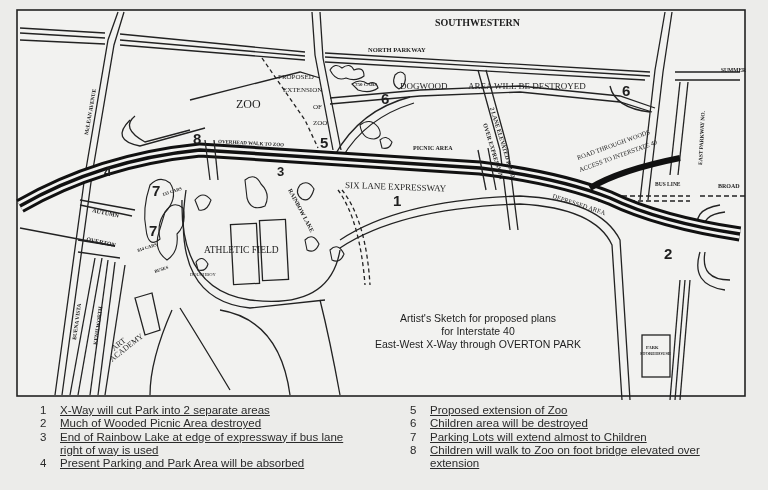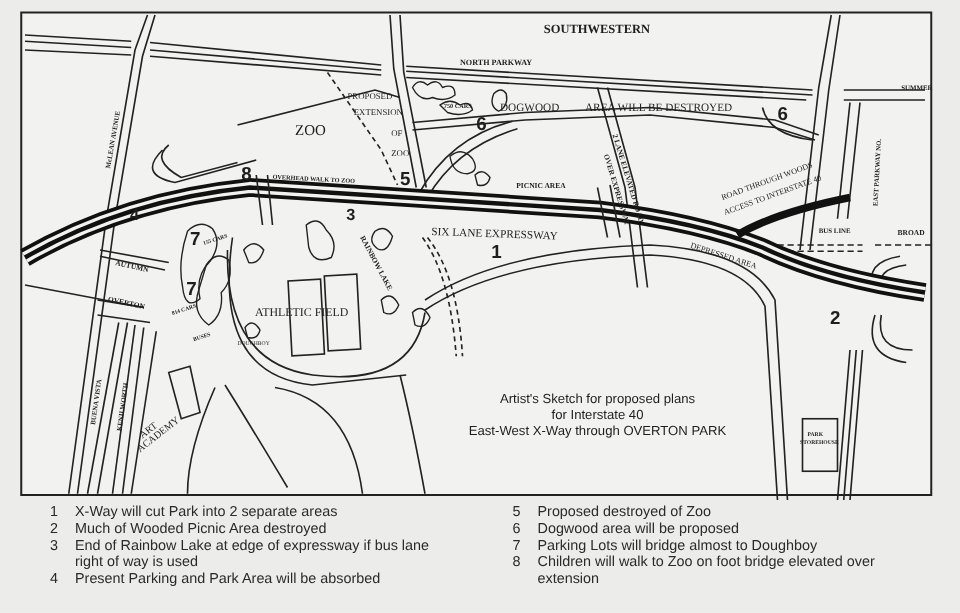--- a/index.html
+++ b/index.html
@@ -3,21 +3,21 @@
 <meta charset="utf-8">
 <style>
   html, body { margin:0; padding:0; }
   body { width:768px; height:490px; background:#ececea; position:relative; overflow:hidden; font-family:"Liberation Sans", sans-serif; }
   #map { position:absolute; left:0; top:0; width:768px; height:400px; }
   .lbl-serif { font-family:"Liberation Serif", serif; fill:#1e1e1e; }
   .lbl-sans { font-family:"Liberation Sans", sans-serif; fill:#1e1e1e; }
   .legend { position:absolute; top:404px; font-size:11.5px; color:#2a2a2a; line-height:13.3px; }
   .legend .row { display:flex; }
   .legend .num { width:24px; text-align:left; padding-left:4px; box-sizing:border-box; }
-  .legend .txt { flex:1; }
+  .legend .txt { flex:1;text-decoration:underline; }
   #legend-left { left:36px; width:320px; }
   #legend-right { left:406px; width:330px; }
 </style>
 </head>
 <body>
 
 <svg id="map" viewBox="0 0 768 400" xmlns="http://www.w3.org/2000/svg">
 
   <rect x="17" y="10" width="728" height="386" fill="#f2f2f0" stroke="#222" stroke-width="1.6"></rect>
 
@@ -217,27 +217,27 @@
     </div>
   <div class="row">
       <span class="num">4</span>
       <span class="txt">Present Parking and Park Area will be absorbed</span>
     </div>
 </div>
 
 <div id="legend-right" class="legend">
   <div class="row">
       <span class="num">5</span>
-      <span class="txt">Proposed destroyed of Zoo</span>
+      <span class="txt">Proposed extension of Zoo</span>
     </div>
   <div class="row">
       <span class="num">6</span>
-      <span class="txt">Dogwood area will be proposed</span>
+      <span class="txt">Children area will be destroyed</span>
     </div>
   <div class="row">
       <span class="num">7</span>
-      <span class="txt">Parking Lots will bridge almost to Doughboy</span>
+      <span class="txt">Parking Lots will extend almost to Children</span>
     </div>
   <div class="row">
       <span class="num">8</span>
       <span class="txt">Children will walk to Zoo on foot bridge elevated over extension</span>
     </div>
 </div>
 
 </body></html>

